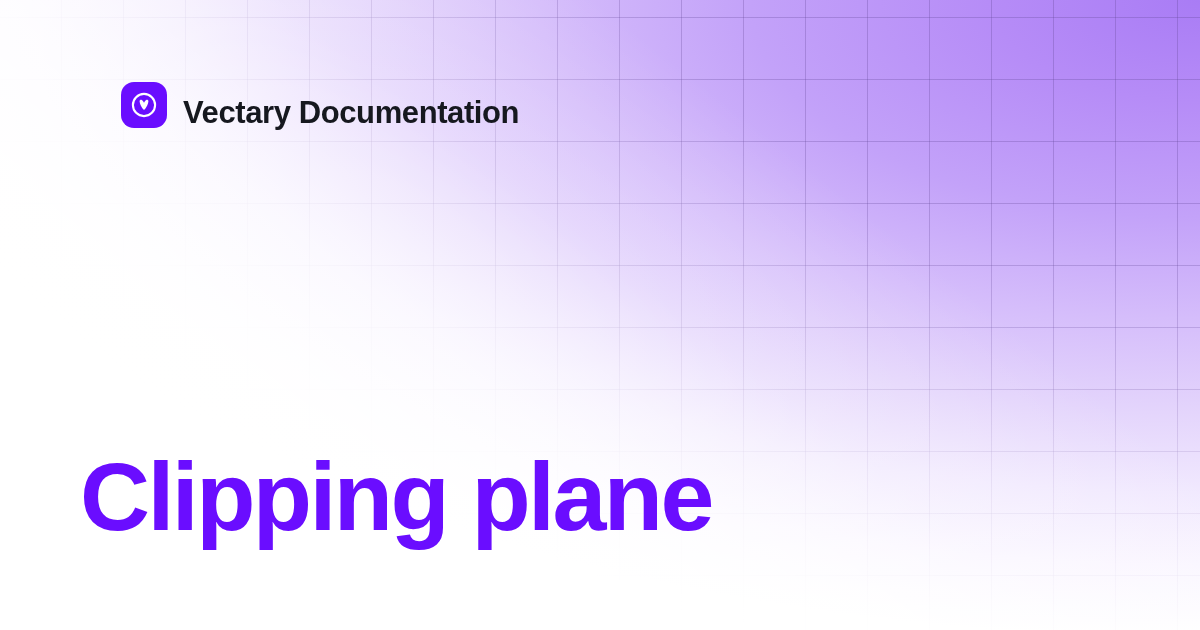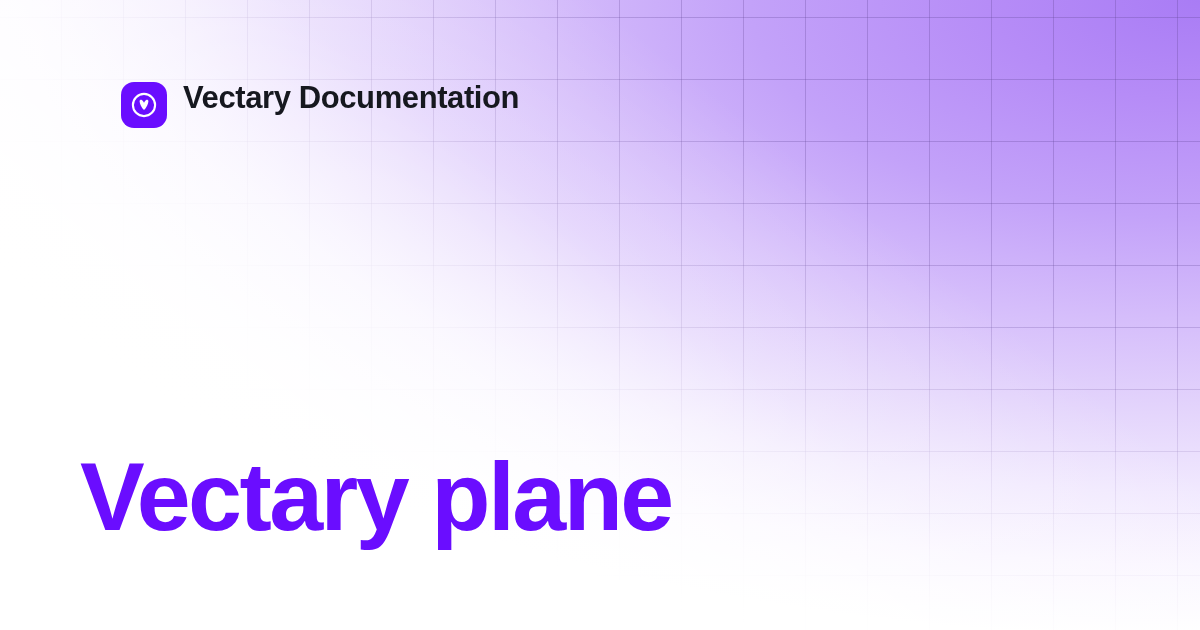--- a/index.html
+++ b/index.html
@@ -88,21 +88,21 @@
   .content {
     position: absolute;
     inset: 0;
   }
 
   .brand {
     position: absolute;
     left: 80px;
     top: 82px;
     display: flex;
-    align-items: flex-start;
+    align-items: flex-end;
     gap: 16px;
     padding-left: 41px;
   }
 
   .brand-logo {
     width: 46px;
     height: 46px;
     border-radius: 13px;
     background: #6a0dff;
     display: flex;
@@ -157,16 +157,16 @@
                    C15.6 11.6 16.4 10.6 17.2 10.1
                    C18.1 9.5 19.4 10.0 19.4 11.3
                    C19.4 13.9 17.4 17.4 15.9 19.2
                    C15.4 19.8 14.6 19.8 14.1 19.2
                    C12.6 17.4 10.6 13.9 10.6 11.3 Z" fill="#ffffff"></path>
         </svg>
       </div>
       <div class="brand-title">Vectary Documentation</div>
     </div>
 
-    <div class="page-title">Vectary plane</div>
+    <div class="page-title">Clipping plane</div>
 
   </div>
 </div>
 
 </body></html>

